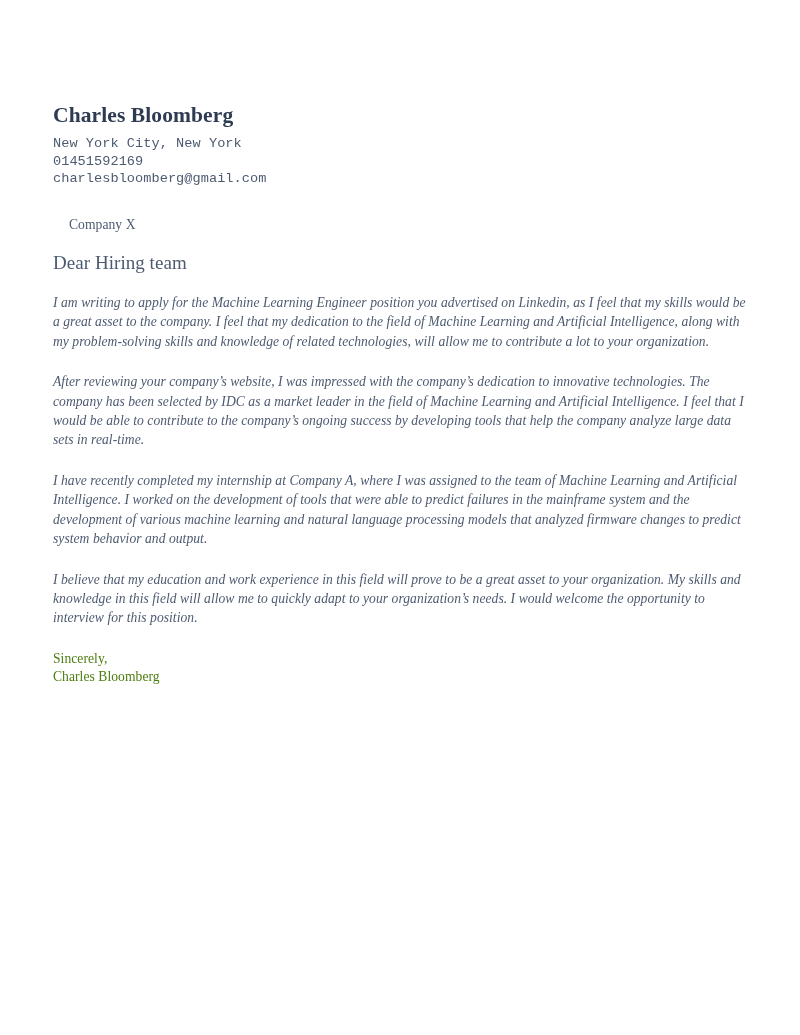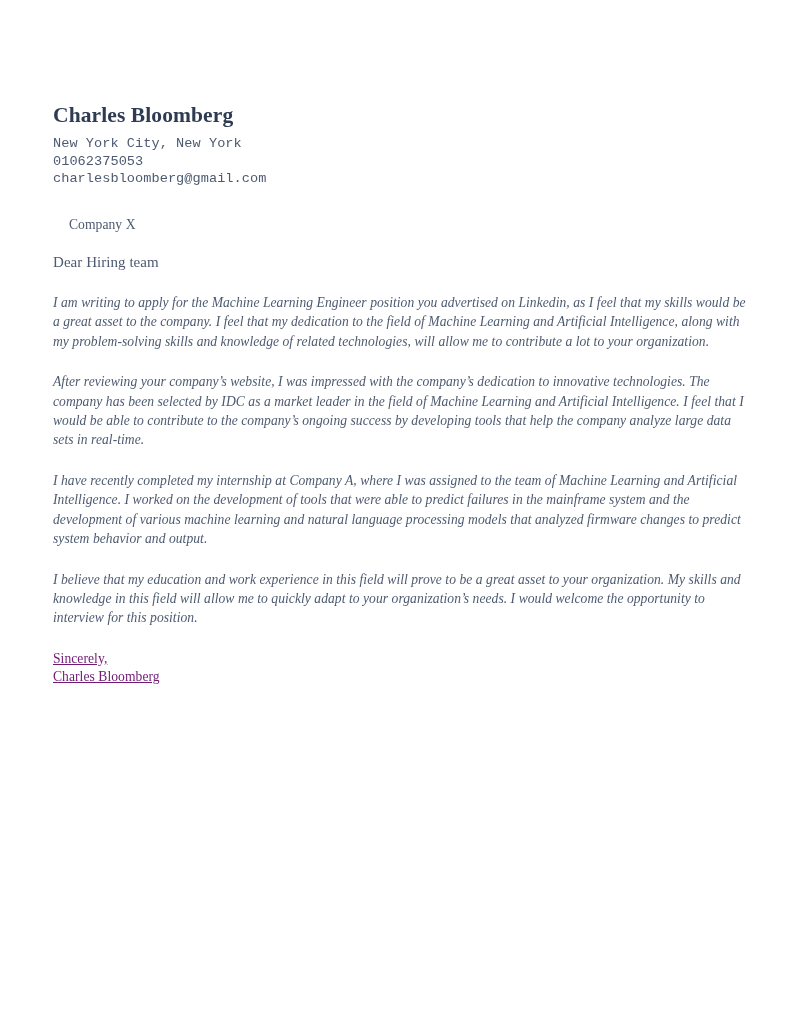--- a/index.html
+++ b/index.html
@@ -52,21 +52,21 @@
   
   .recipient {
     font-size: 13.6px;
     color: #4d5a70;
     line-height: 17.6px;
     margin: 28px 0 0 16px;
     letter-spacing: 0.05px;
   }
 
   .salutation {
-    font-size: 15px;
+    font-size: 19px;
     color: #4d5a70;
     line-height: 17.6px;
     margin: 21px 0 0 0;
     letter-spacing: 0.05px;
   }
 
   
   .body-paragraph {
     font-size: 13.6px;
     color: #4d5a70;
@@ -81,37 +81,36 @@
     margin-top: 23px;
   }
 
   
   .closing {
     margin: 22px 0 0 0;
   }
 
   .closing-line {
     font-size: 13.6px;
-    color: #701a75;
+    color: #4d7c0f;
     line-height: 17.8px;
     margin: 0;
     letter-spacing: 0.05px;
-    text-decoration: underline;
   }
 </style>
 </head>
 <body>
 
 <div class="page">
   <div class="letter">
 
     <header>
       <h1 class="sender-name">Charles Bloomberg</h1>
       <p class="contact-line">New York City, New York</p>
-      <p class="contact-line">01062375053</p>
+      <p class="contact-line">01451592169</p>
       <p class="contact-line">charlesbloomberg@gmail.com</p>
     </header>
 
     <p class="recipient">Company X</p>
 
     <p class="salutation">Dear Hiring team</p>
 
     <p class="body-paragraph">I am writing to apply for the Machine Learning Engineer position you advertised on Linkedin, as I feel that my skills would be a great asset to the company. I feel that my dedication to the field of Machine Learning and Artificial Intelligence, along with my problem-solving skills and knowledge of related technologies, will allow me to contribute a lot to your organization.</p>
     <p class="body-paragraph">After reviewing your company’s website, I was impressed with the company’s dedication to innovative technologies. The company has been selected by IDC as a market leader in the field of Machine Learning and Artificial Intelligence. I feel that I would be able to contribute to the company’s ongoing success by developing tools that help the company analyze large data sets in real-time.</p>
     <p class="body-paragraph">I have recently completed my internship at Company A, where I was assigned to the team of Machine Learning and Artificial Intelligence. I worked on the development of tools that were able to predict failures in the mainframe system and the development of various machine learning and natural language processing models that analyzed firmware changes to predict system behavior and output.</p>

